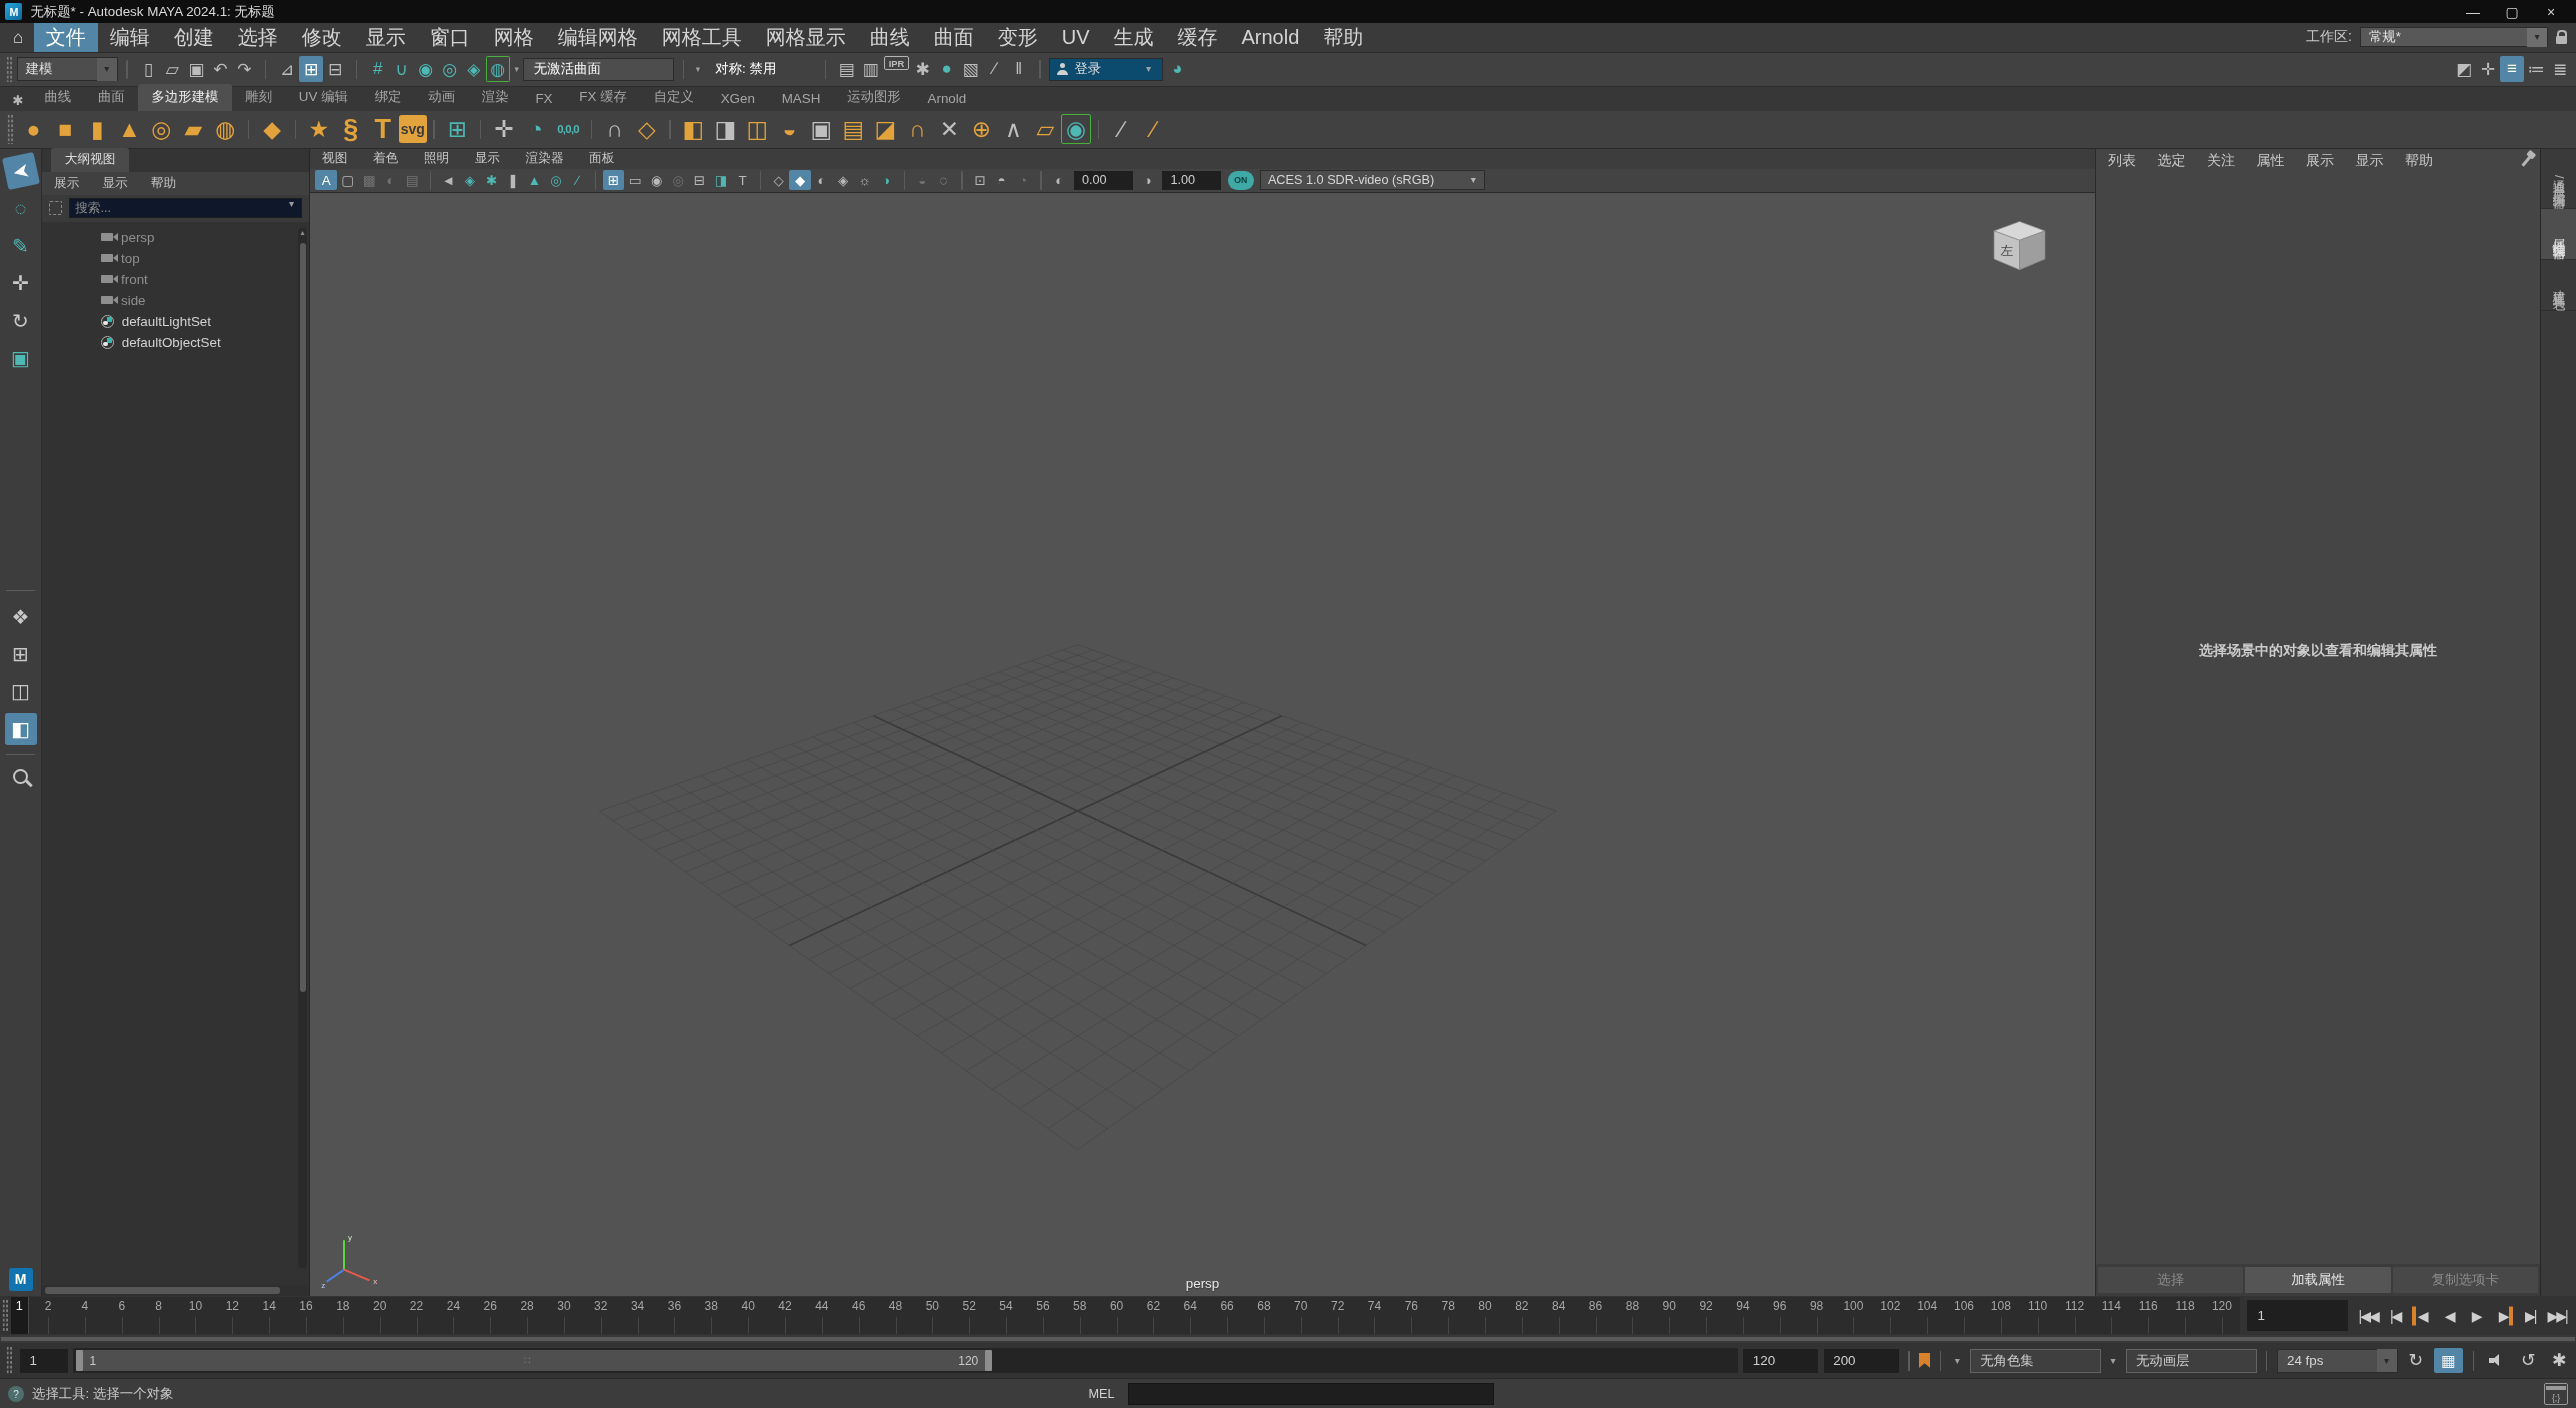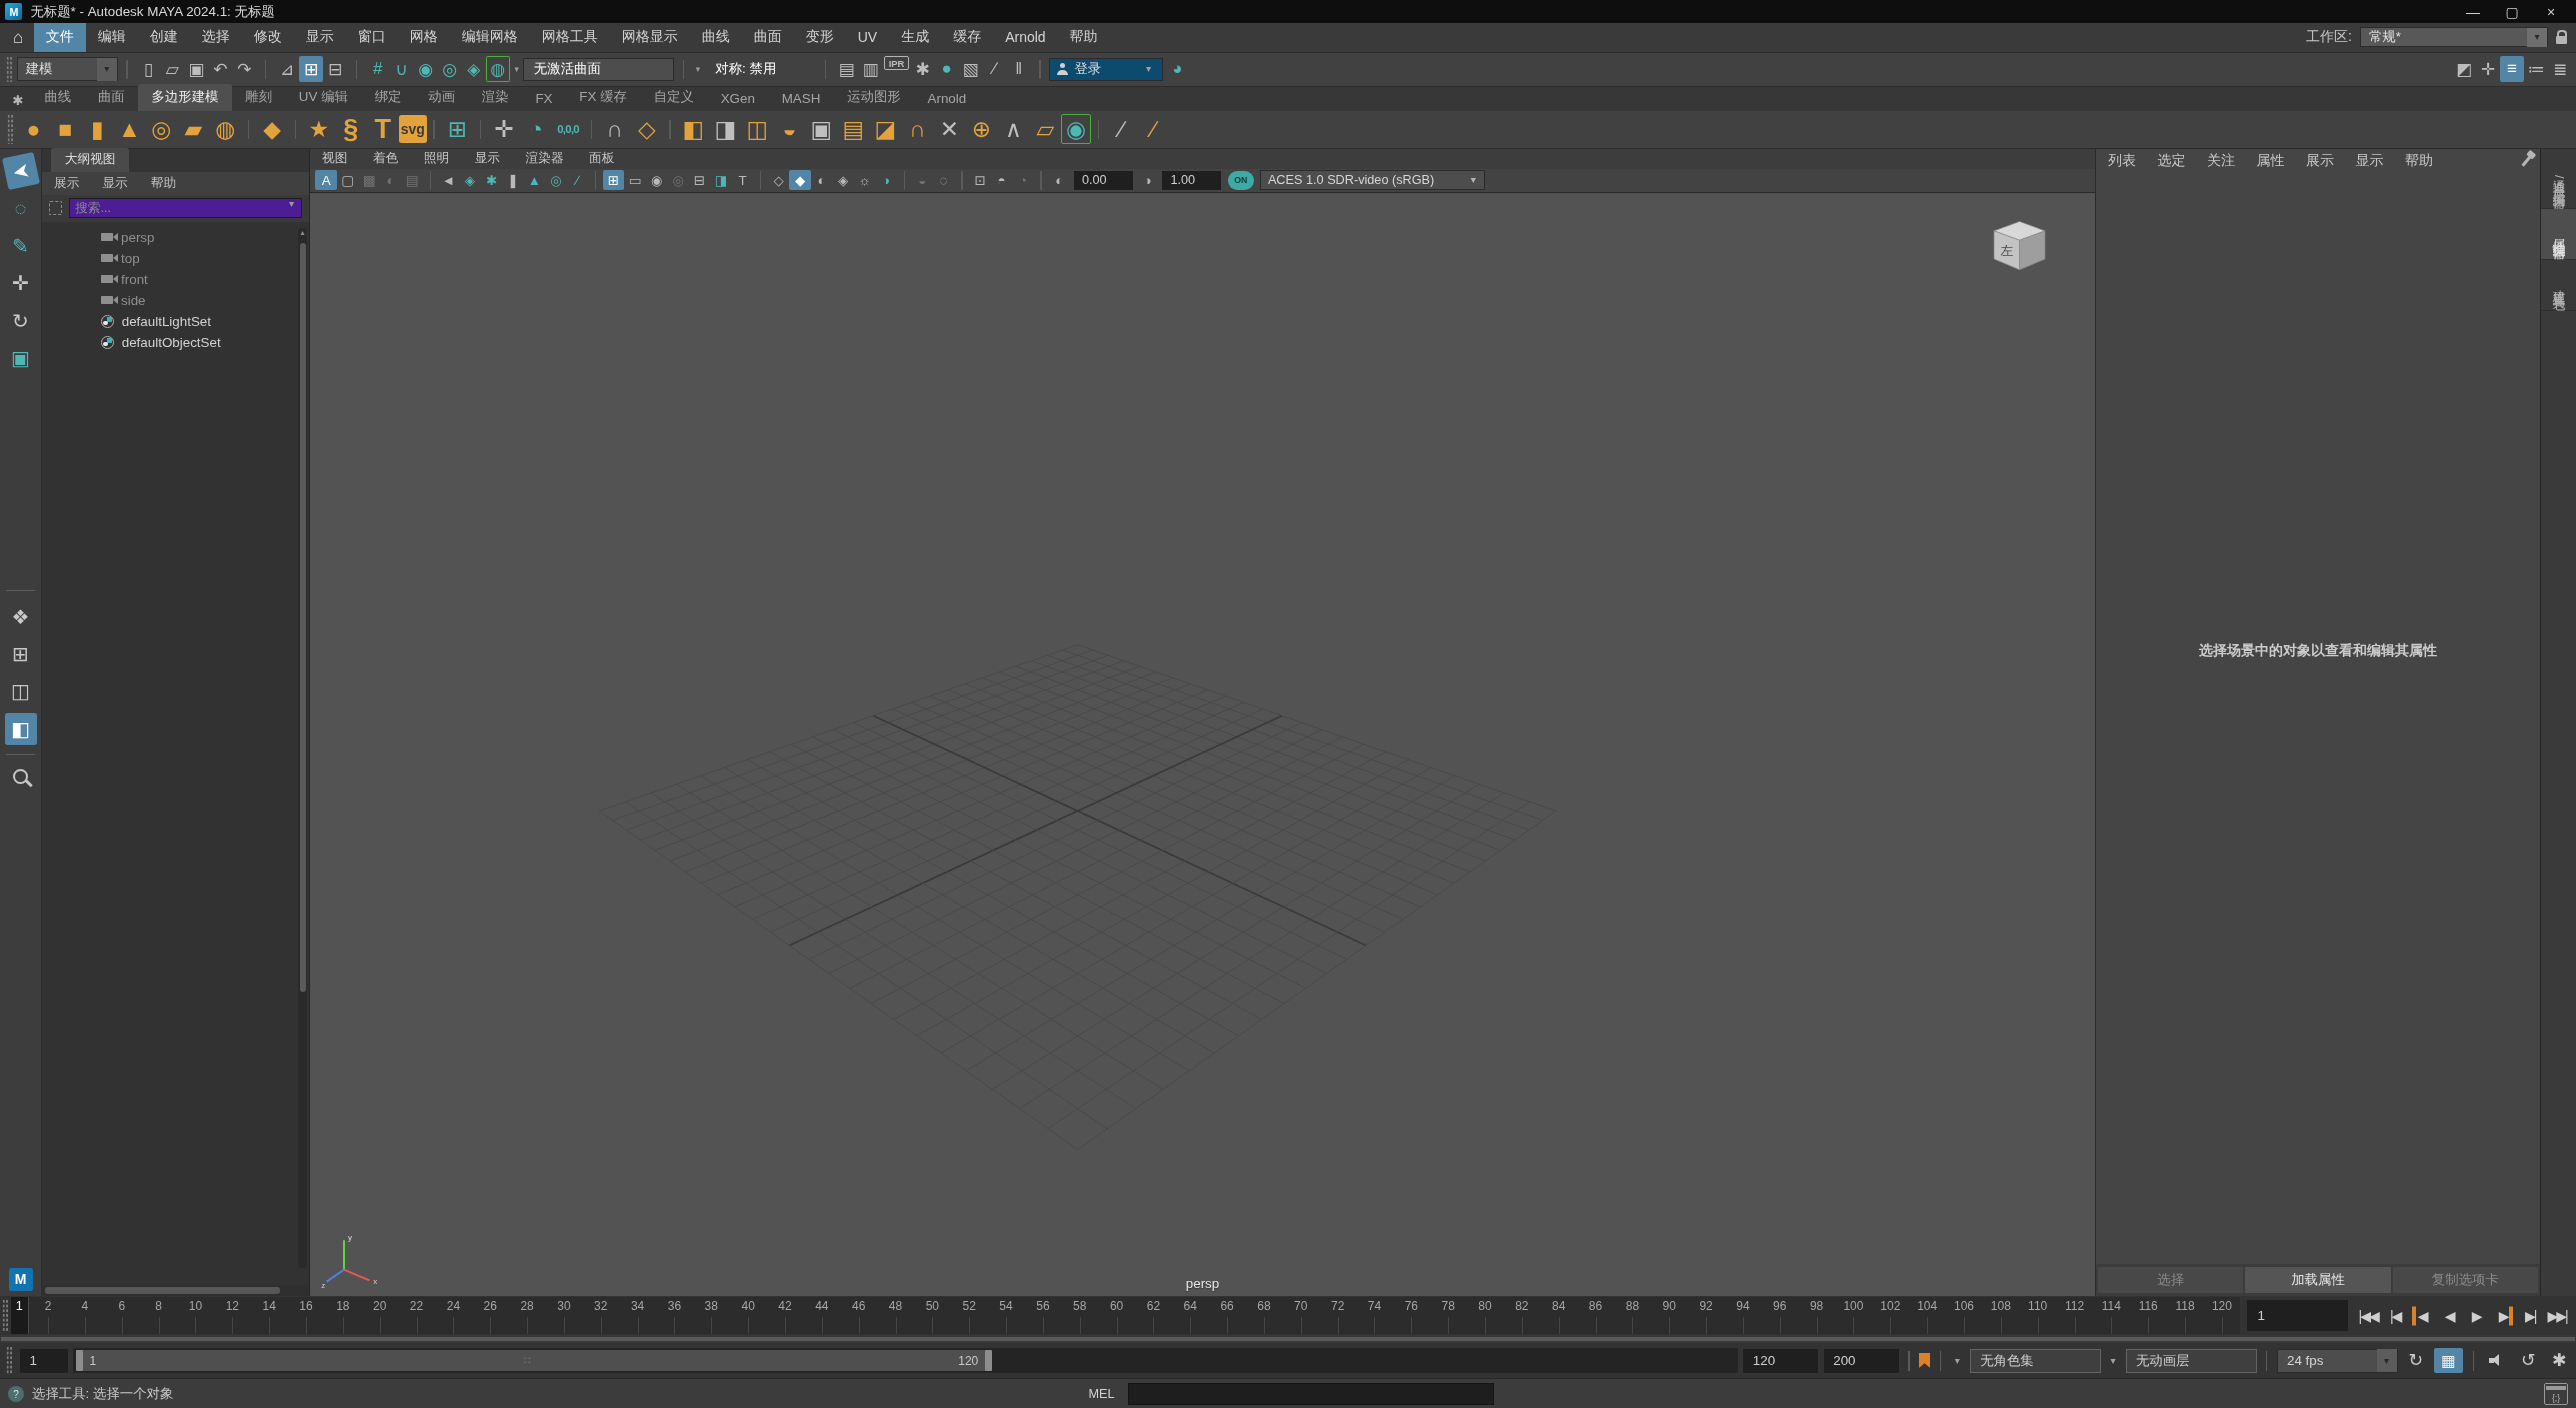--- a/index.html
+++ b/index.html
@@ -9,21 +9,21 @@
 .grip{width:6.7px;align-self:stretch;margin:3.4px 2px;background-image:radial-gradient(#7d7d7d 0.8px,transparent 0.9px);background-size:3.4px 4.7px}
 
 .titlebar{height:23px;background:#0e0e0e;display:flex;align-items:center;padding:0 5.4px;gap:8px;flex:none}
 .appicon{width:17px;height:17px;border-radius:2px;background:linear-gradient(135deg,#29a5de,#0b6a97);color:#fff;font-weight:bold;font-size:10.7px;display:flex;align-items:center;justify-content:center}
 .titletext{font-size:13.4px;color:#dadada}
 .wincontrols{margin-left:auto;display:flex}
 .winbtn{width:39px;height:23px;display:flex;align-items:center;justify-content:center;color:#d0d0d0;font-size:14px}
 
 .menubar{height:29.5px;background:#3a3a3a;display:flex;align-items:stretch;padding:0 2.7px;border-bottom:0.7px solid #2c2c2c;flex:none}
 .home{width:31px;display:flex;align-items:center;justify-content:center;font-size:17.4px;color:#d8d8d8}
-.menuitem{padding:0 12px;display:flex;align-items:center;font-size:14px;color:#d4d4d4;cursor:default}
+.menuitem{padding:0 12px;display:flex;align-items:center;font-size:20px;color:#d4d4d4;cursor:default}
 .menuitem.active{background:#5285a6;color:#fff}
 .workspace{margin-left:auto;display:flex;align-items:center;gap:8px;padding-right:6.7px}
 .wslabel{font-size:14px;color:#c9c9c9}
 .wsbox{width:188px;height:20px;background:#585858;border:0.7px solid #2b2b2b;display:flex;align-items:center;padding-left:8px;font-size:13.4px;color:#e2e2e2}
 .wsarrow{margin-left:auto;width:20px;height:19px;background:#6e6e6e;display:flex;align-items:center;justify-content:center;font-size:8.7px;color:#2c2c2c}
 .lock{width:10.7px;height:8px;background:#b5b5b5;border-radius:1.3px;position:relative;margin-top:5.4px}
 .lock::before{content:"";position:absolute;top:-6px;left:1.3px;width:5.4px;height:6px;border:2px solid #b5b5b5;border-bottom:none;border-radius:4px 4px 0 0}
 
 .statusline{height:34px;background:#414141;display:flex;align-items:center;padding:0 4px;gap:2px;border-bottom:0.7px solid #2c2c2c;flex:none}
 .modebox{width:101px;height:24px;background:#4d4d4d;border:0.7px solid #2b2b2b;display:flex;align-items:center;padding-left:8px;font-size:13.4px;color:#e0e0e0}
@@ -66,21 +66,21 @@
 .mag{width:14.8px;height:14.8px;border:2px solid #c5c5c5;border-radius:50%;position:relative;margin-top:4px}
 .mag::after{content:"";position:absolute;width:8px;height:2.7px;background:#c5c5c5;transform:rotate(45deg);right:-6.7px;bottom:-2.7px}
 .maya-badge{margin-top:auto;width:24px;height:23px;border-radius:2.7px;background:#1173b0;color:#fff;font-weight:bold;font-size:14px;display:flex;align-items:center;justify-content:center}
 
 .outliner{width:268px;background:#383838;display:flex;flex-direction:column;border-right:0.7px solid #262626;flex:none}
 .out-header{height:23px;background:#343434;display:flex;align-items:flex-end;padding-left:9.4px}
 .out-tab{background:#4a4a4a;color:#ddd;font-size:12.7px;padding:3.4px 13.4px;border-radius:2.7px 2.7px 0 0}
 .out-menus{height:23px;display:flex;gap:23px;align-items:center;padding:0 12px;font-size:12.7px;color:#c3c3c3;background:#404040}
 .out-search{height:27px;display:flex;align-items:center;gap:6.7px;padding:0 6.7px;background:#3a3a3a}
 .filter-ic{width:13.4px;height:13.4px;border:1.3px dashed #8a8a8a;border-radius:1.3px}
-.searchbox{flex:1;height:20px;background:#4c1d95;border:0.7px solid #1d1d1d;display:flex;padding:0 5.4px}
+.searchbox{flex:1;height:20px;background:#0f172a;border:0.7px solid #1d1d1d;display:flex;padding:0 5.4px}
 .searchinput{all:unset;flex:1;font-size:12.7px;color:#c5c5c5;font-family:inherit}
 .searchinput::placeholder{color:#8b8b8b}
 .searcharrow{color:#9a9a9a;font-size:8.7px}
 .out-list{flex:1;background:#323232;position:relative;padding-top:5.4px;overflow:hidden}
 .orow{height:21px;display:flex;align-items:center;gap:8px;padding-left:59px;font-size:13.4px;color:#d2d2d2}
 .orow.muted{color:#8f8f8f}
 .camic{width:12px;height:8px;background:currentColor;border-radius:0.7px;position:relative;flex:none}
 .camic::after{content:"";position:absolute;right:-5.4px;top:0;border-top:4px solid transparent;border-bottom:4px solid transparent;border-right:5.4px solid currentColor}
 .setic{width:12.7px;height:12.7px;border:1.3px solid #b0b0b0;border-radius:50%;position:relative;flex:none}
 .setic::before{content:"";position:absolute;right:0.7px;top:0.7px;width:5.4px;height:5.4px;background:#35b5ad}

